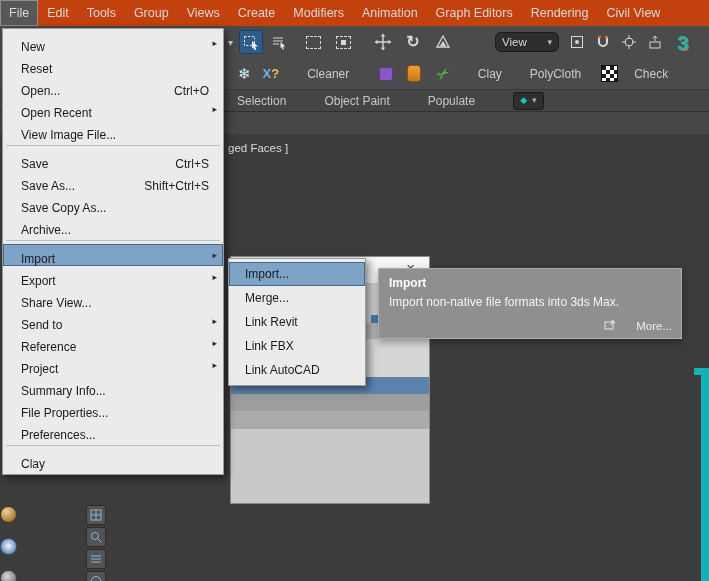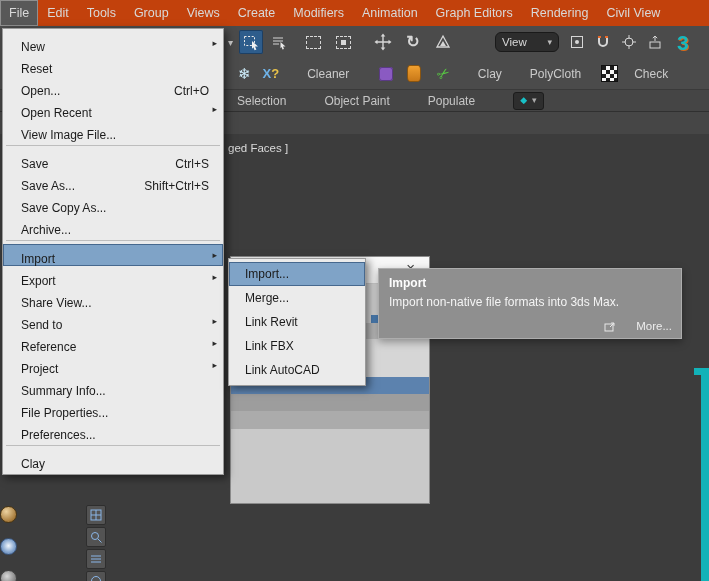--- a/index.html
+++ b/index.html
@@ -87,21 +87,21 @@
            box-shadow:3px 3px 8px rgba(0,0,0,.5);padding:3px 0;z-index:45;font-size:12px;color:#1b1b1b;
            box-sizing:border-box;}
   .sm-item{height:24px;display:flex;align-items:center;padding:0 10px 0 16px;}
   .sm-item.hl{background:#7fa3c7;box-shadow:inset 0 0 0 1px #46688e;}
 
   
   .tooltip{position:absolute;left:378px;top:268px;width:304px;height:71px;background:#8f8f8f;
            border:1px solid #adadad;box-shadow:0 3px 8px rgba(0,0,0,.35);z-index:50;color:#fff;box-sizing:border-box;}
   .tt-title{position:absolute;left:10px;top:7px;font-size:12px;font-weight:bold;color:#fdfdfd;}
   .tt-desc{position:absolute;left:10px;top:26px;font-size:12px;color:#f4f4f4;}
-  .tt-more{position:absolute;right:9px;bottom:6px;display:flex;align-items:flex-end;gap:21px;font-size:11.5px;color:#ededed;margin-top:35px;}
+  .tt-more{position:absolute;right:9px;bottom:6px;display:flex;align-items:flex-start;gap:21px;font-size:11.5px;color:#ededed;margin-top:35px;}
 
   
   .teal-strip{position:absolute;left:701px;top:368px;width:8px;height:213px;background:#12b2b8;z-index:10;}
   .teal-notch{position:absolute;left:694px;top:368px;width:7px;height:7px;background:#12b2b8;z-index:10;}
   .circ{position:absolute;border-radius:50%;z-index:10;box-sizing:border-box;}
   .circ1{left:0;top:506px;width:17px;height:17px;border:1px solid #4a3512;
          background:radial-gradient(circle at 35% 30%,#ecd2a0,#a87c3c 70%,#6e4c1e);}
   .circ2{left:0;top:538px;width:17px;height:17px;border:1px solid #3a567e;
          background:radial-gradient(circle at 50% 45%,#f2f7fd,#88a8d0 55%,#4c6ea0);}
   .circ3{left:0;top:570px;width:17px;height:17px;border:1px solid #444;

